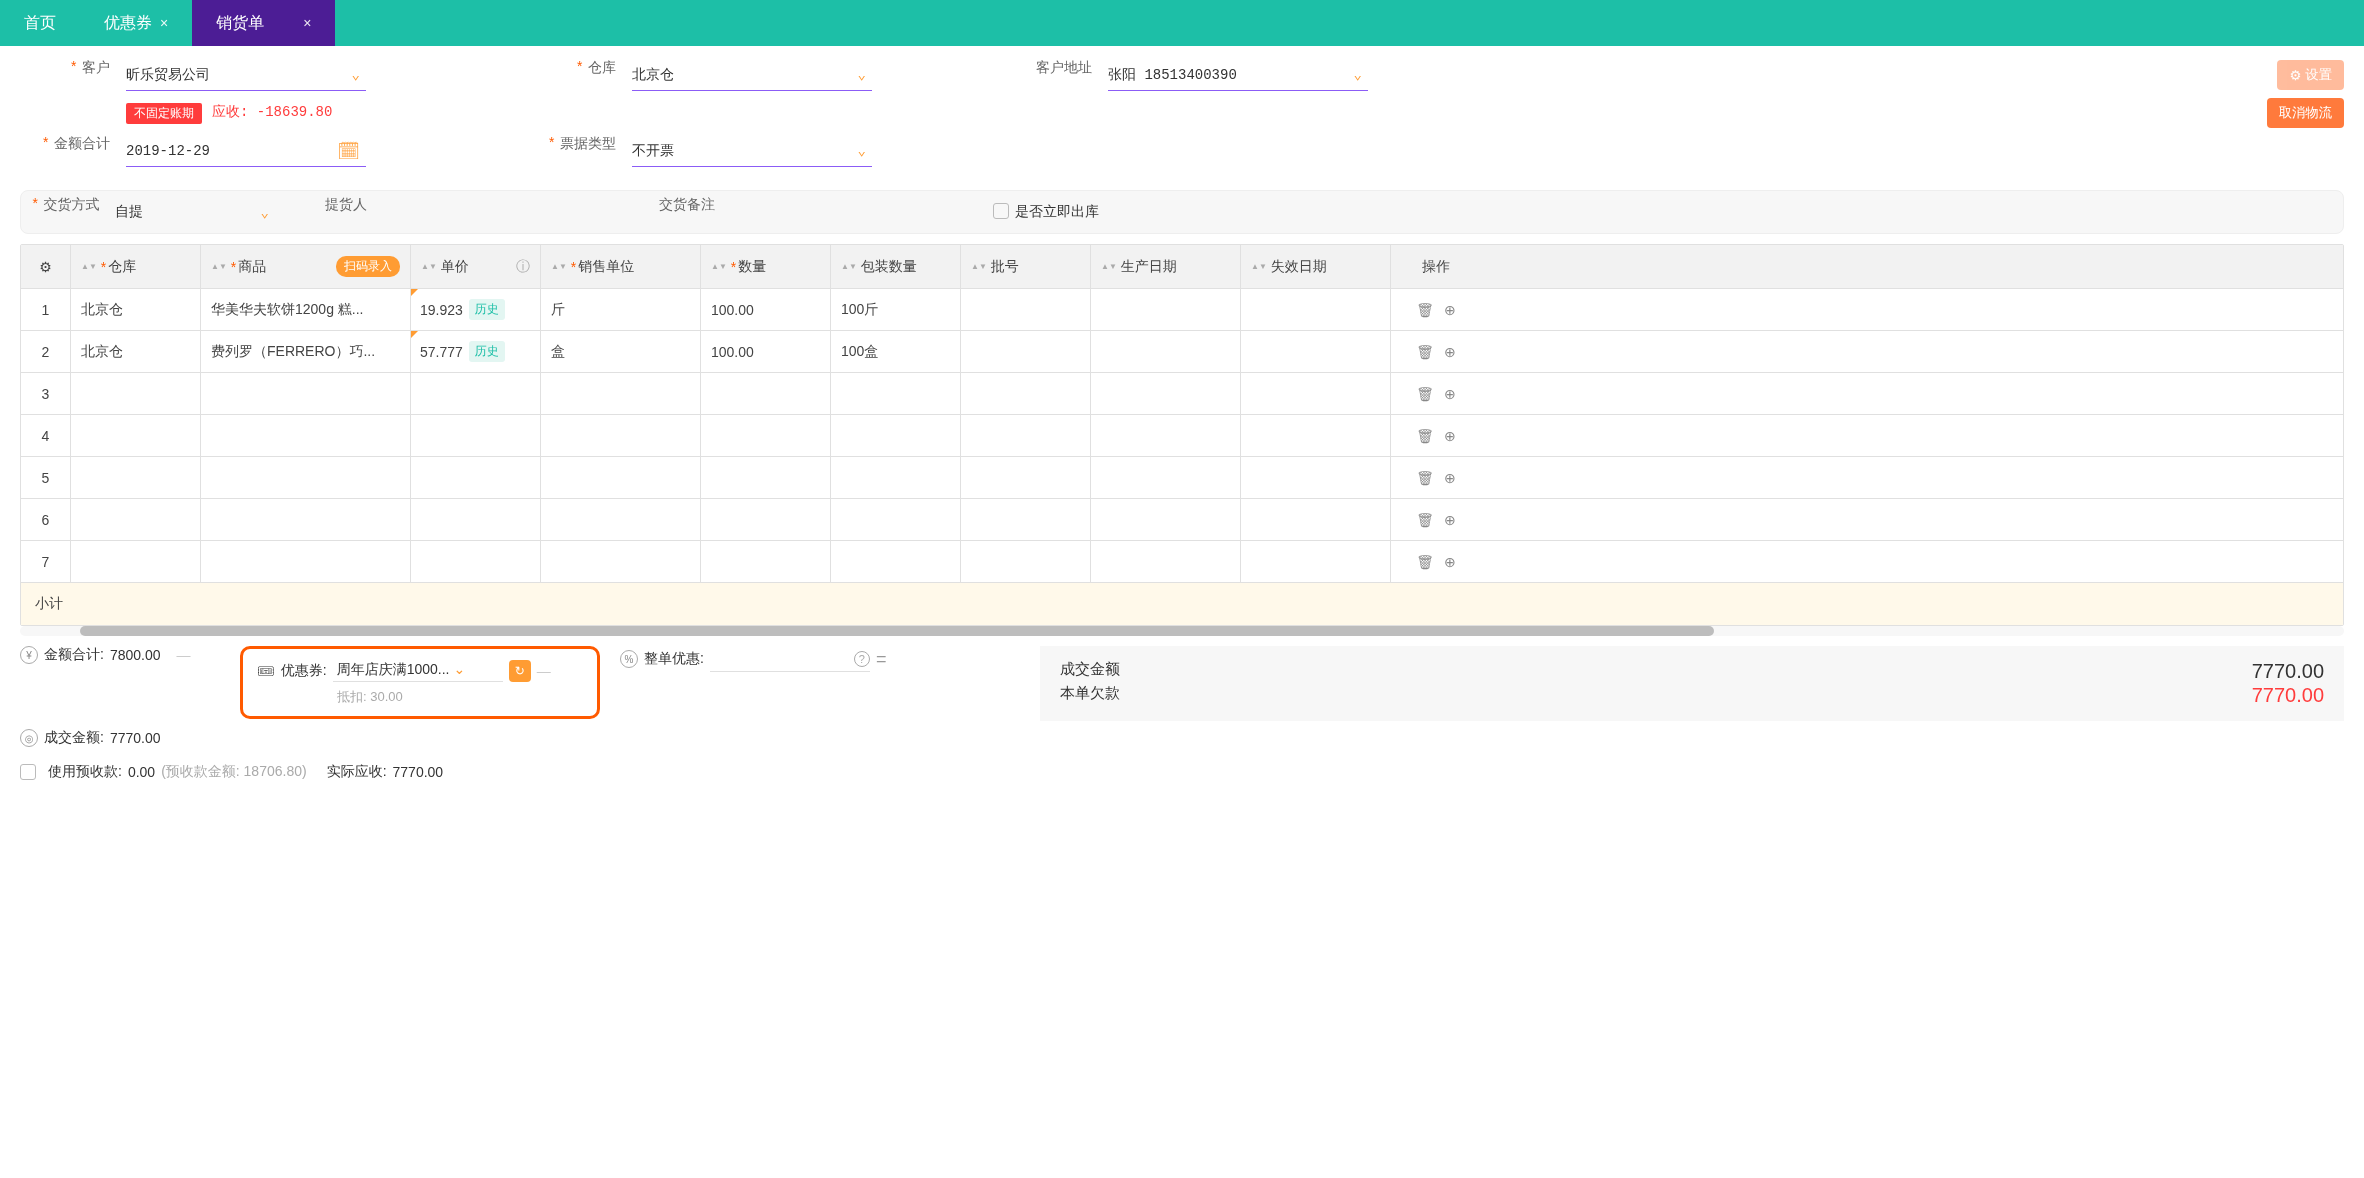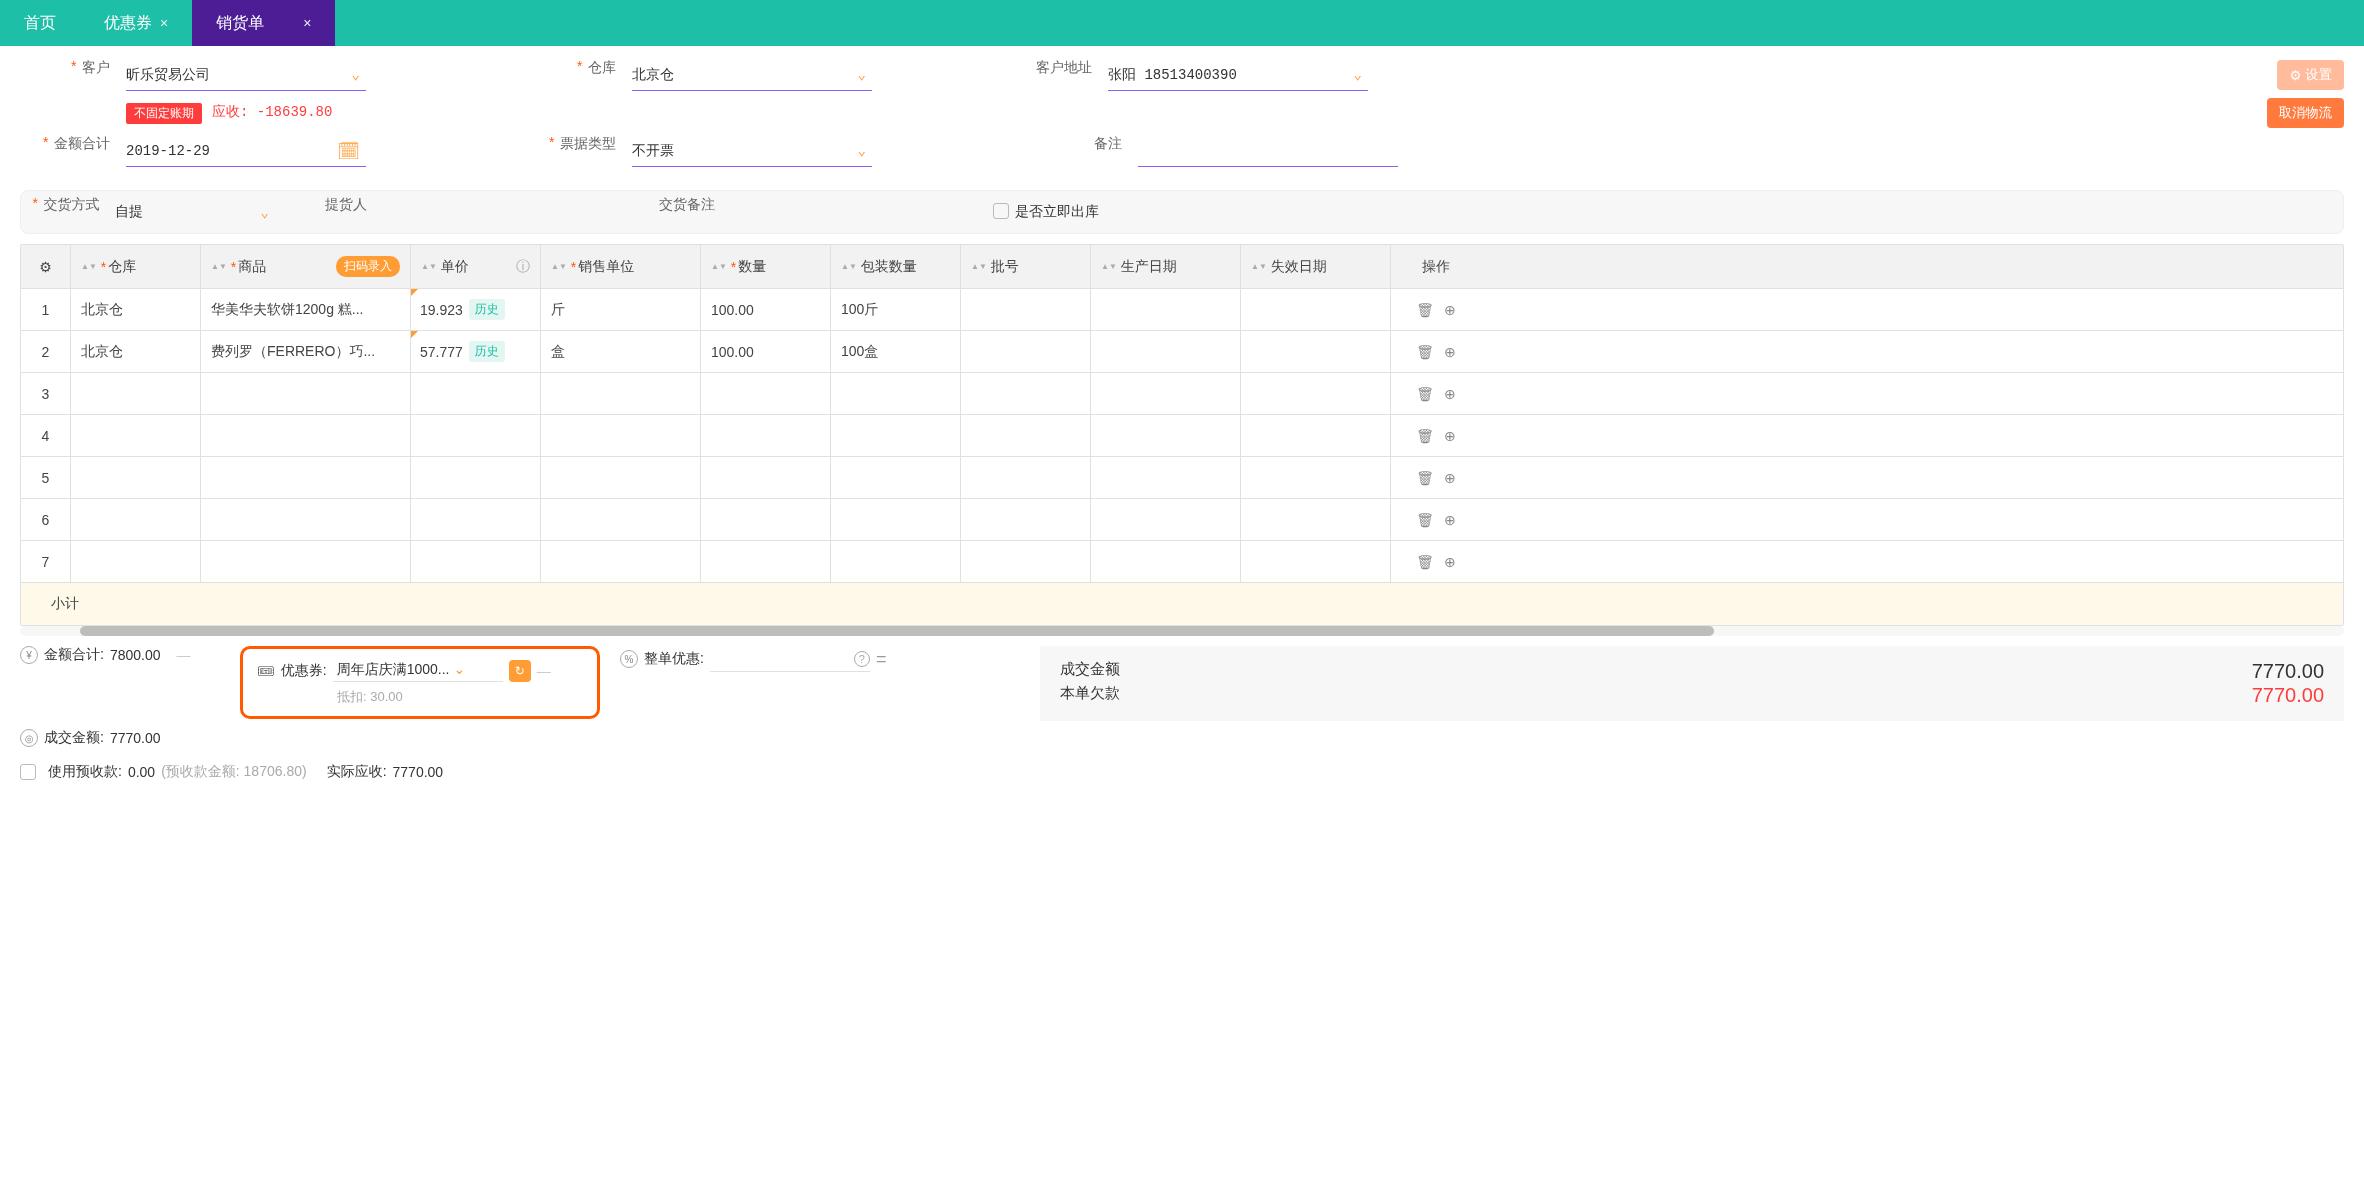--- a/index.html
+++ b/index.html
@@ -402,24 +402,20 @@
         <span class="chevron calendar-icon">🗓</span>
       </div>
     </div>
     <div class="cluster" style="margin-left:130px">
       <span class="label req">票据类型</span>
       <div class="field">
         <span>不开票</span>
         <span class="chevron">⌄</span>
       </div>
     </div>
-    <div class="cluster" style="margin-left:130px">
-      <span class="label">备注</span>
-      <div class="field" style="min-width:260px"></div>
-    </div>
   </div>
 </div>
 
 <div class="delivery-bar">
   <div class="cluster">
     <span class="label req">交货方式</span>
     <div class="field narrow" style="border-bottom:none">
       <span>自提</span>
       <span class="chevron">⌄</span>
     </div>
@@ -601,21 +597,21 @@
         <div class="cell c-batch"></div>
         <div class="cell c-mfg"></div>
         <div class="cell c-exp"></div>
         <div class="cell c-ops">
           <span class="op-icon">🗑</span>
           <span class="op-icon">⊕</span>
         </div>
       </div>
     </div>
   <div class="trow subtotal">
-    <div class="cell" style="width:100%;justify-content:flex-start;padding-left:30px">小计</div>
+    <div class="cell" style="width:100%;justify-content:flex-start;padding-left:14px">小计</div>
   </div>
 </div>
 <div class="hscroll">
     <div class="thumb"></div>
   </div>
 
 <div class="totals">
   <div class="kv">
     <span class="icon-circle">¥</span>
     <span>金额合计:</span>

